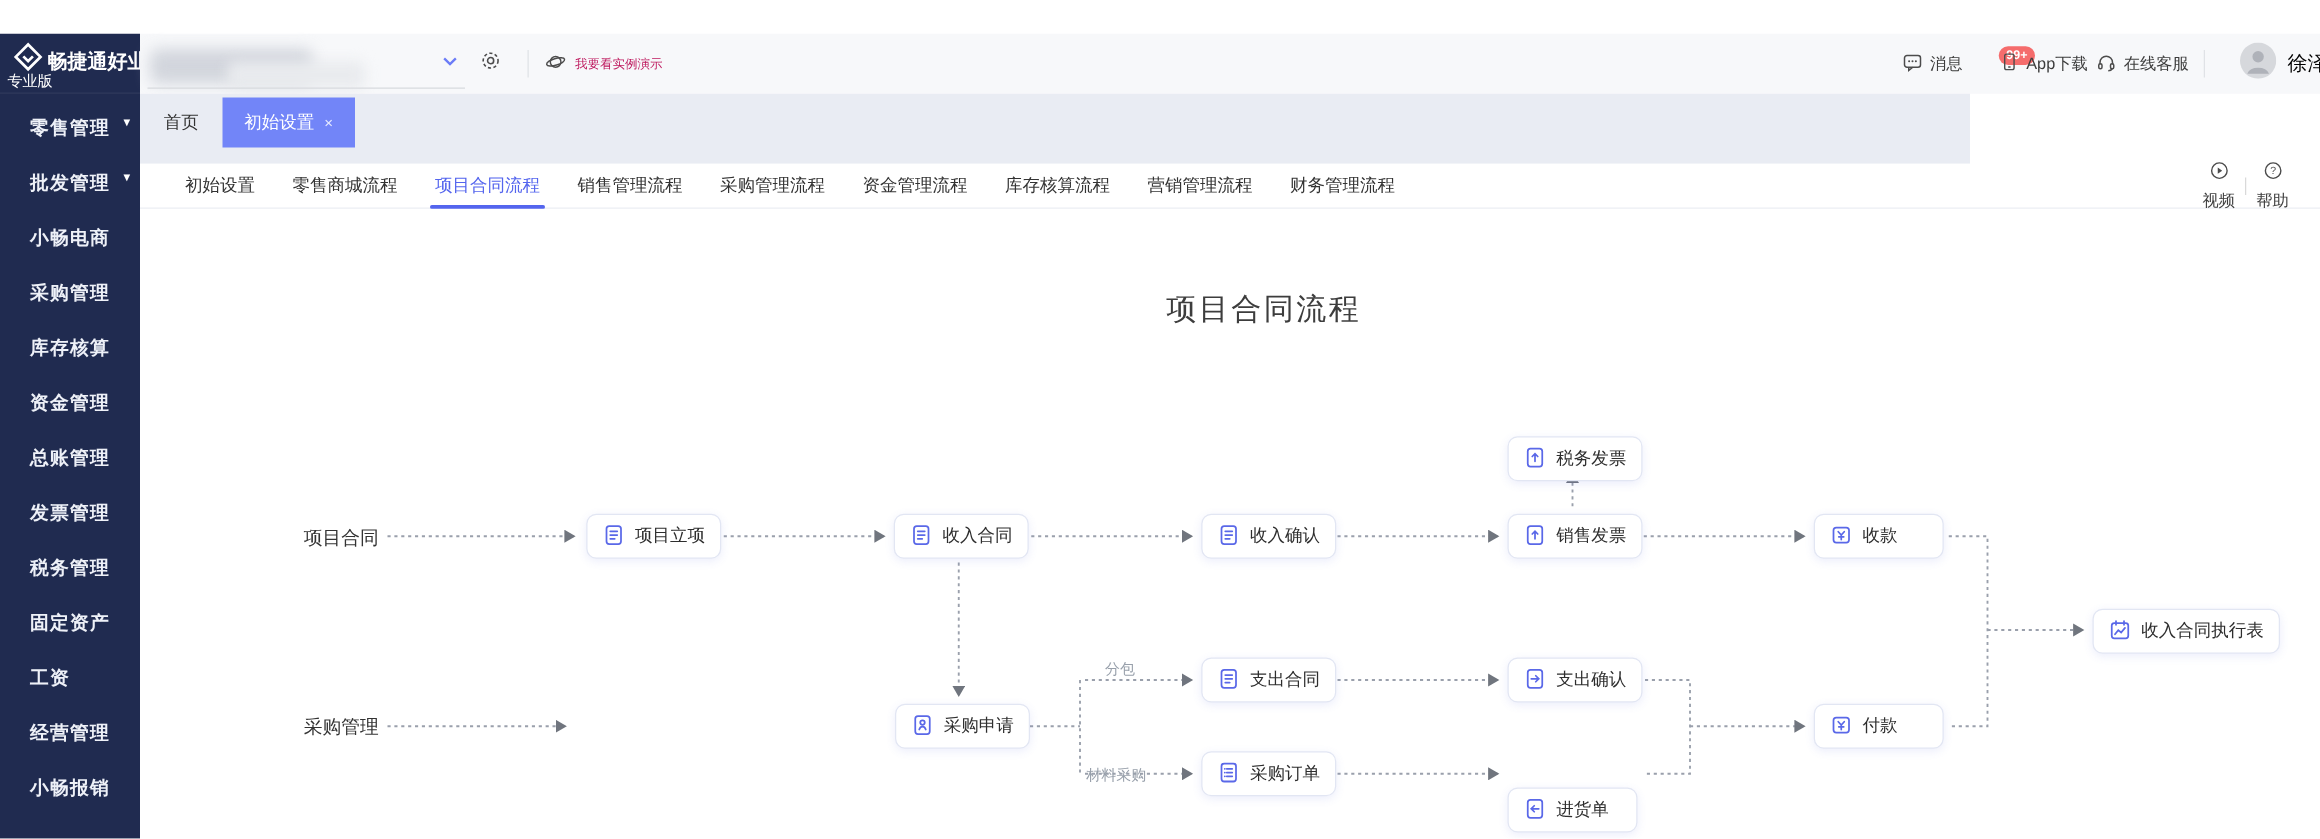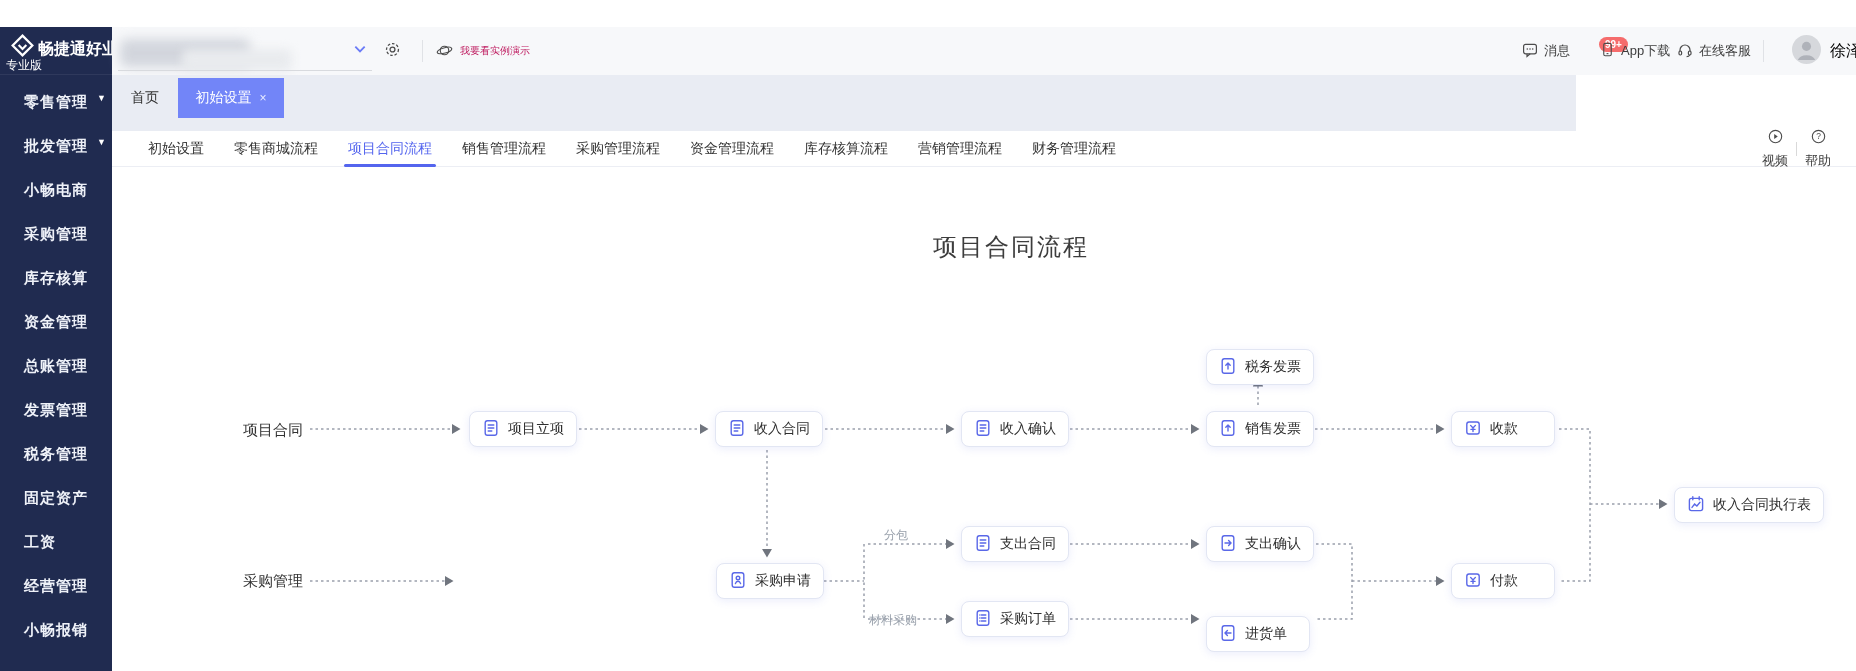--- a/index.html
+++ b/index.html
@@ -378,21 +378,21 @@
     </div>
     <div class="node" style="left:961px;top:601px">
       <span><svg width="18" height="18" viewBox="0 0 18 18" fill="none">
             <g stroke="#5a68e8" stroke-width="1.4" stroke-linecap="round">
               <rect x="3.2" y="1.8" width="11.6" height="14.4" rx="2.2"></rect>
               <path d="M7.4 6h4.4M7.4 9h4.4M7.4 12h4.4M5.8 6h.1M5.8 9h.1M5.8 12h.1"></path>
             </g>
           </svg></span>
       <span>采购订单</span>
     </div>
-    <div class="node" style="left:1206px;top:616px">
+    <div class="node" style="left:1206px;top:630px">
       <span><svg width="18" height="18" viewBox="0 0 18 18" fill="none">
             <g stroke="#5a68e8" stroke-width="1.4" stroke-linecap="round">
               <rect x="3.2" y="1.8" width="11.6" height="14.4" rx="2.2"></rect>
               <path d="M12 9H6M8.4 6.6L6 9l2.4 2.4"></path>
             </g>
           </svg></span>
       <span>进货单</span>
     </div>
     <div class="node" style="left:1451px;top:563px">
       <span><svg width="18" height="18" viewBox="0 0 18 18" fill="none">

